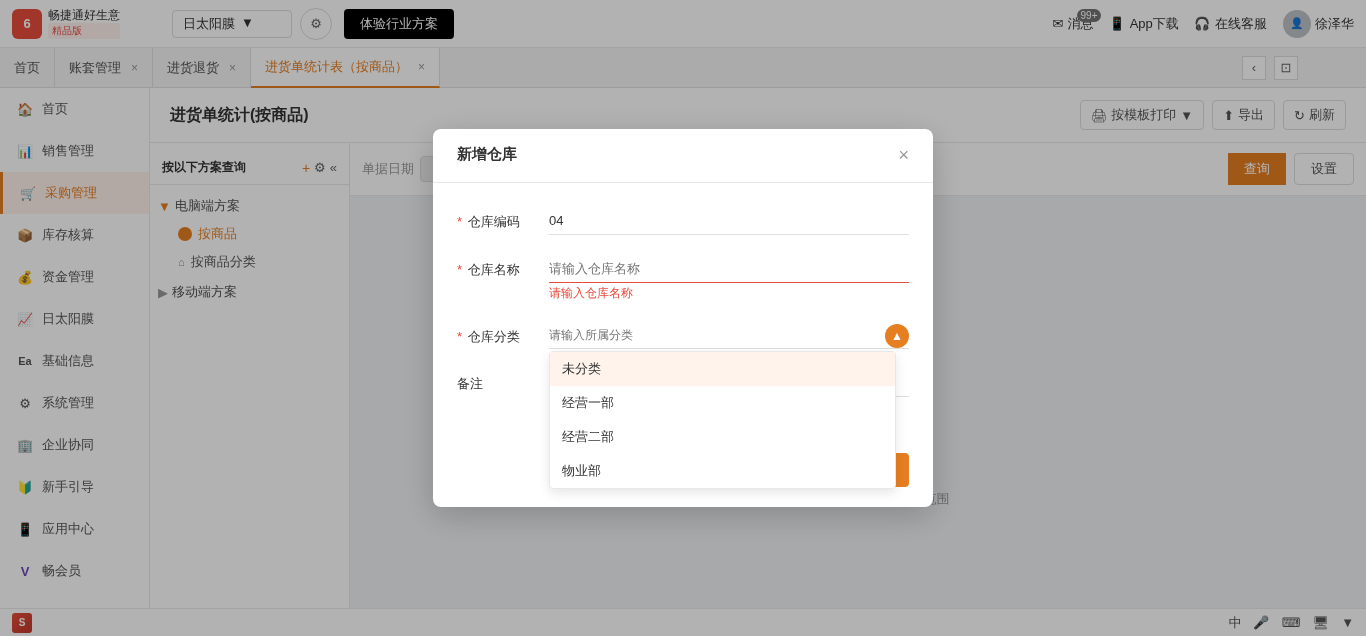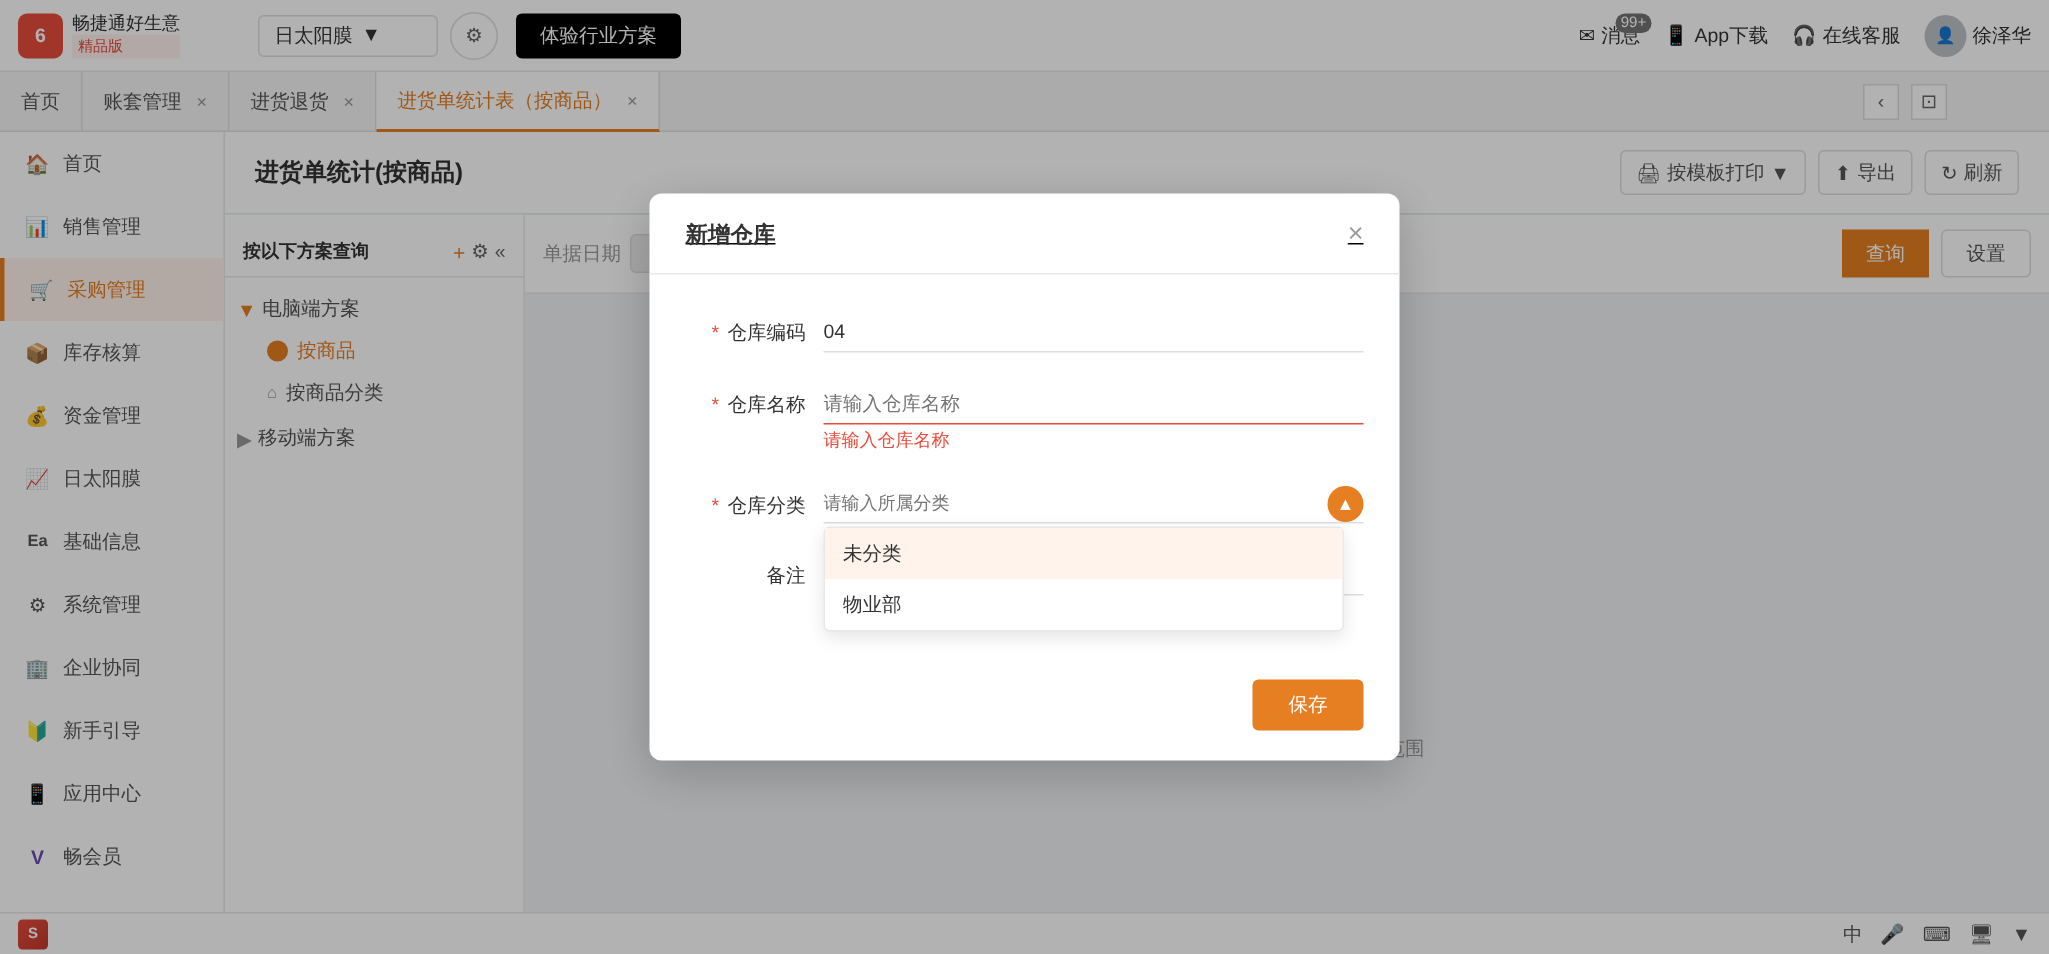--- a/index.html
+++ b/index.html
@@ -264,40 +264,39 @@
     }
     .modal {
       background: #fff;
       border-radius: 8px;
       width: 500px;
       box-shadow: 0 8px 32px rgba(0,0,0,0.2);
       position: relative;
     }
     .modal-header {
       display: flex;
-      align-items: flex-end;
+      align-items: flex-start;
       justify-content: space-between;
       padding: 16px 24px;
       border-bottom: 1px solid #e8e8e8;
-      text-decoration: underline;
     }
     .modal-title { font-size: 15px; font-weight: 600; color: #333; }
     .modal-close {
       cursor: pointer; color: #999; font-size: 18px;
     }
     .modal-body { padding: 24px; }
     .form-row {
       display: flex;
       align-items: flex-start;
       margin-bottom: 20px;
       gap: 12px;
     }
     .form-label {
       width: 80px;
-      text-align: right;
+      text-align: left;
       color: #333;
       font-size: 13px;
       padding-top: 6px;
       flex-shrink: 0;
     }
     .required-star { color: #e74c3c; margin-right: 2px; }
     .form-field { flex: 1; position: relative; }
     .form-input {
       width: 100%;
       border: none;
@@ -661,20 +660,22 @@
         <div class="form-label">
           <span class="required-star">*</span>
           <span>仓库分类</span>
         </div>
         <div class="form-field category-input-wrap">
           <input class="category-input" type="text" placeholder="请输入所属分类" style="">
           <div class="category-arrow">▲</div>
           
           <div class="dropdown-list">
             <div class="dropdown-item highlighted">未分类</div>
+            <div class="dropdown-item">经营一部</div>
+            <div class="dropdown-item">经营二部</div>
             <div class="dropdown-item">物业部</div>
           </div>
         </div>
       </div>
 
       <div class="form-row">
         <div class="form-label">备注</div>
         <div class="form-field">
           <input class="form-input" type="text" style="">
         </div>

